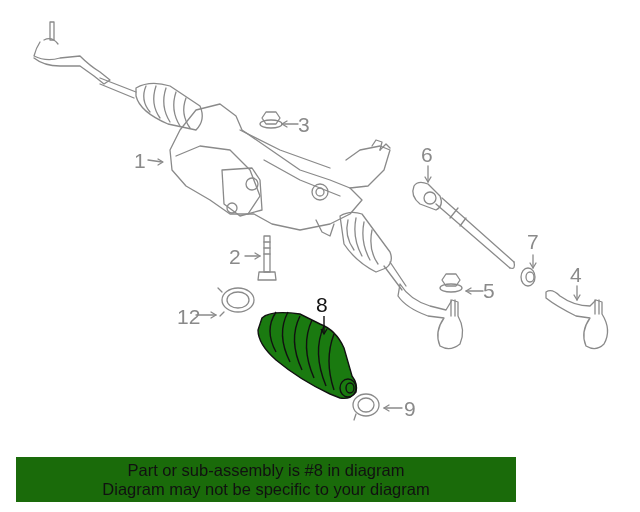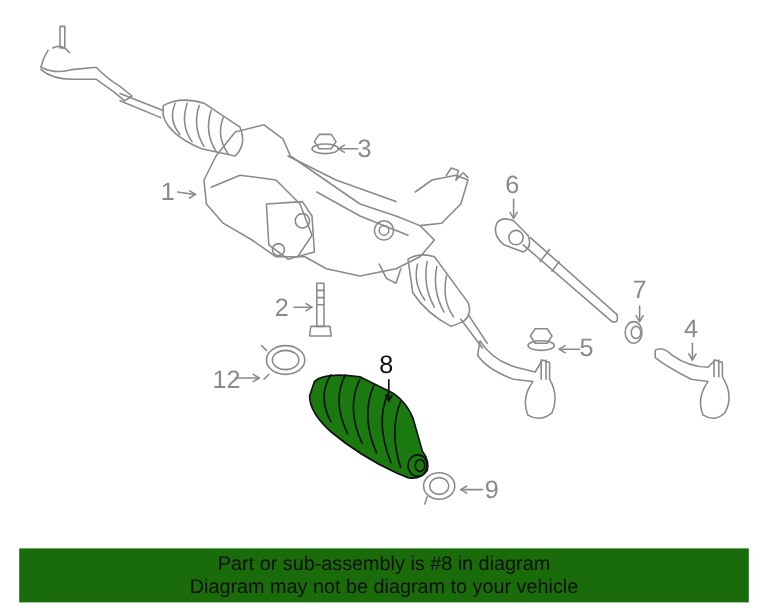--- a/index.html
+++ b/index.html
@@ -2,21 +2,21 @@
 <html><head>
 <meta charset="utf-8">
 <style>
   html, body { margin: 0; padding: 0; background: #ffffff; }
   body { width: 640px; height: 512px; position: relative; overflow: hidden;
          font-family: "Liberation Sans", sans-serif; }
   #diagram { position: absolute; left: 0; top: 0; width: 640px; height: 512px; }
   .callout { position: absolute; font-family: "Liberation Sans", sans-serif;
              font-size: 21px; color: #8a8a8a; line-height: 1; }
   .callout.hl { color: #111111; }
-  #banner { position: absolute; left: 16px; top: 457px; width: 608px; height: 45px;
+  #banner { position: absolute; left: 16px; top: 457px; width: 500px; height: 45px;
             background: #1a6b0a; color: #111; text-align: center;
             font-size: 16.5px; line-height: 19px; padding-top: 4px; box-sizing: border-box; }
   #banner div { white-space: nowrap; }
 </style>
 </head>
 <body>
 
 <svg id="diagram" viewBox="0 0 640 512" xmlns="http://www.w3.org/2000/svg">
   <g fill="none" stroke="#8a8a8a" stroke-width="1.3" stroke-linejoin="round" stroke-linecap="round">
 
@@ -157,14 +157,14 @@
 <div class="callout" style="left:570px;top:264px">4</div>
 <div class="callout" style="left:483px;top:280px">5</div>
 <div class="callout" style="left:421px;top:144px">6</div>
 <div class="callout" style="left:527px;top:231px">7</div>
 <div class="callout hl" style="left:316px;top:294px">8</div>
 <div class="callout" style="left:404px;top:398px">9</div>
 <div class="callout" style="left:177px;top:306px">12</div>
 
 <div id="banner">
   <div>Part or sub-assembly is #8 in diagram</div>
-  <div>Diagram may not be diagram to your vehicle</div>
+  <div>Diagram may not be specific to your diagram</div>
 </div>
 
 </body></html>

